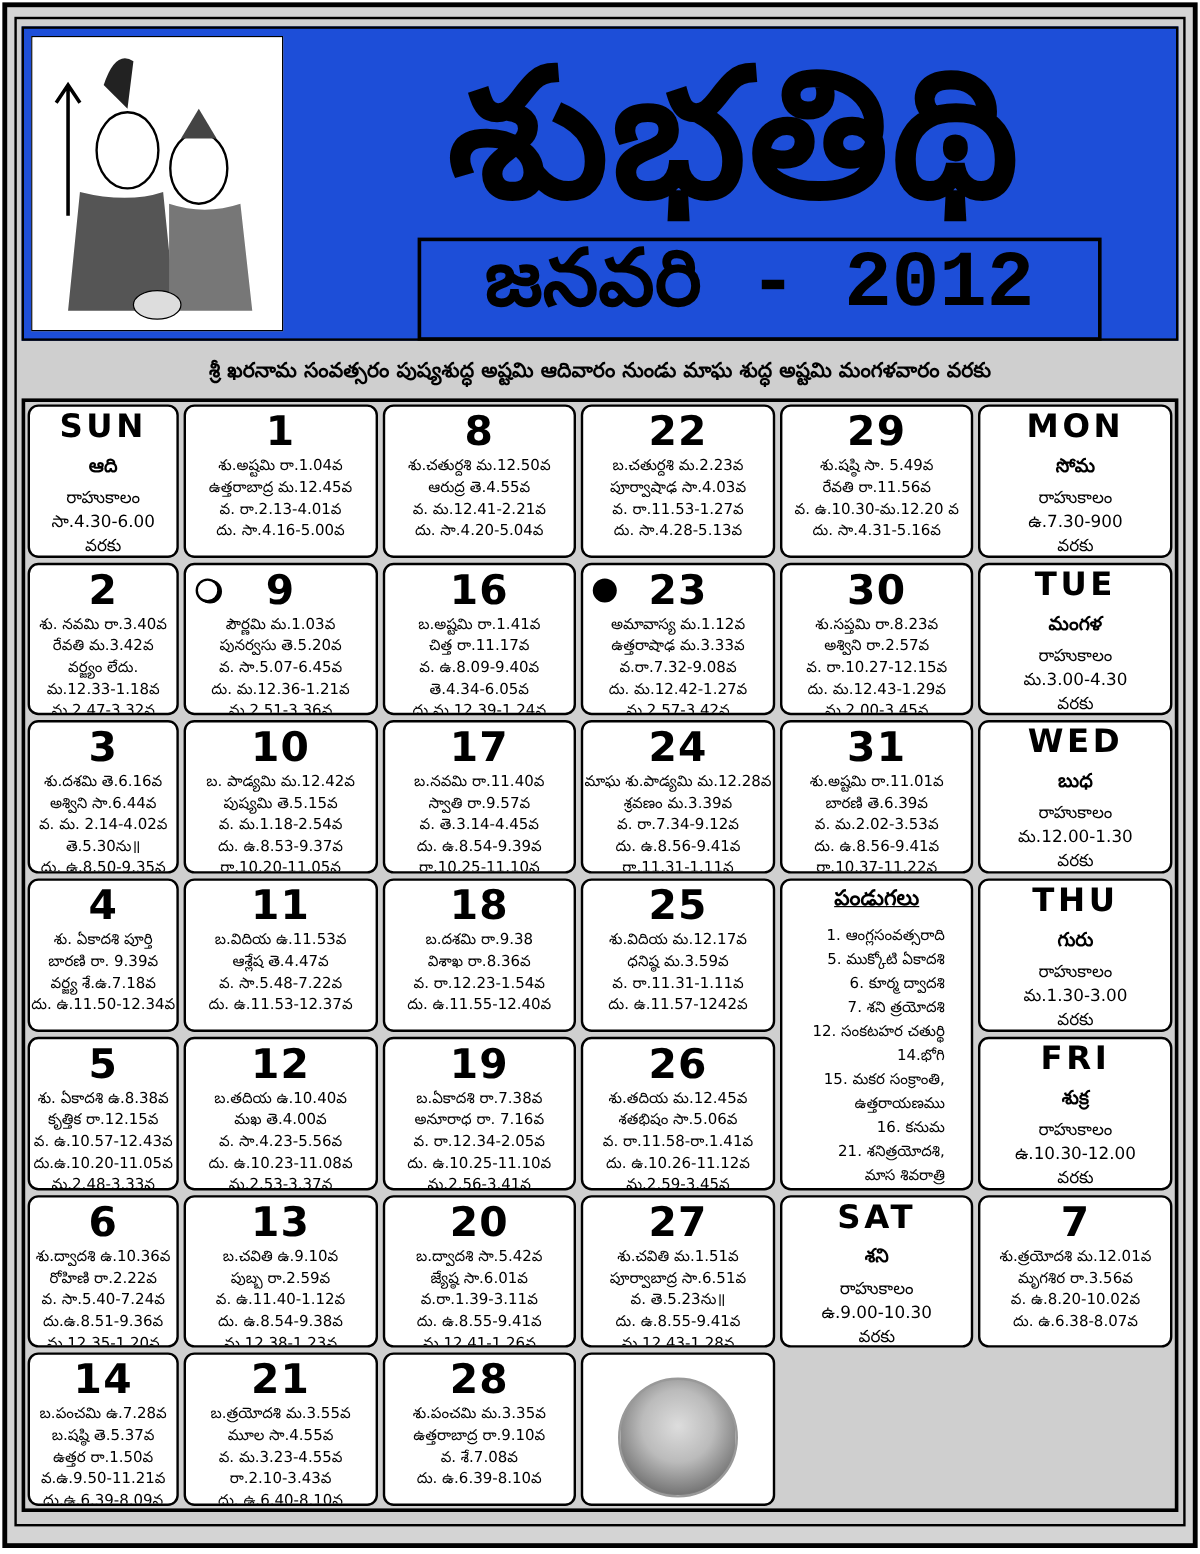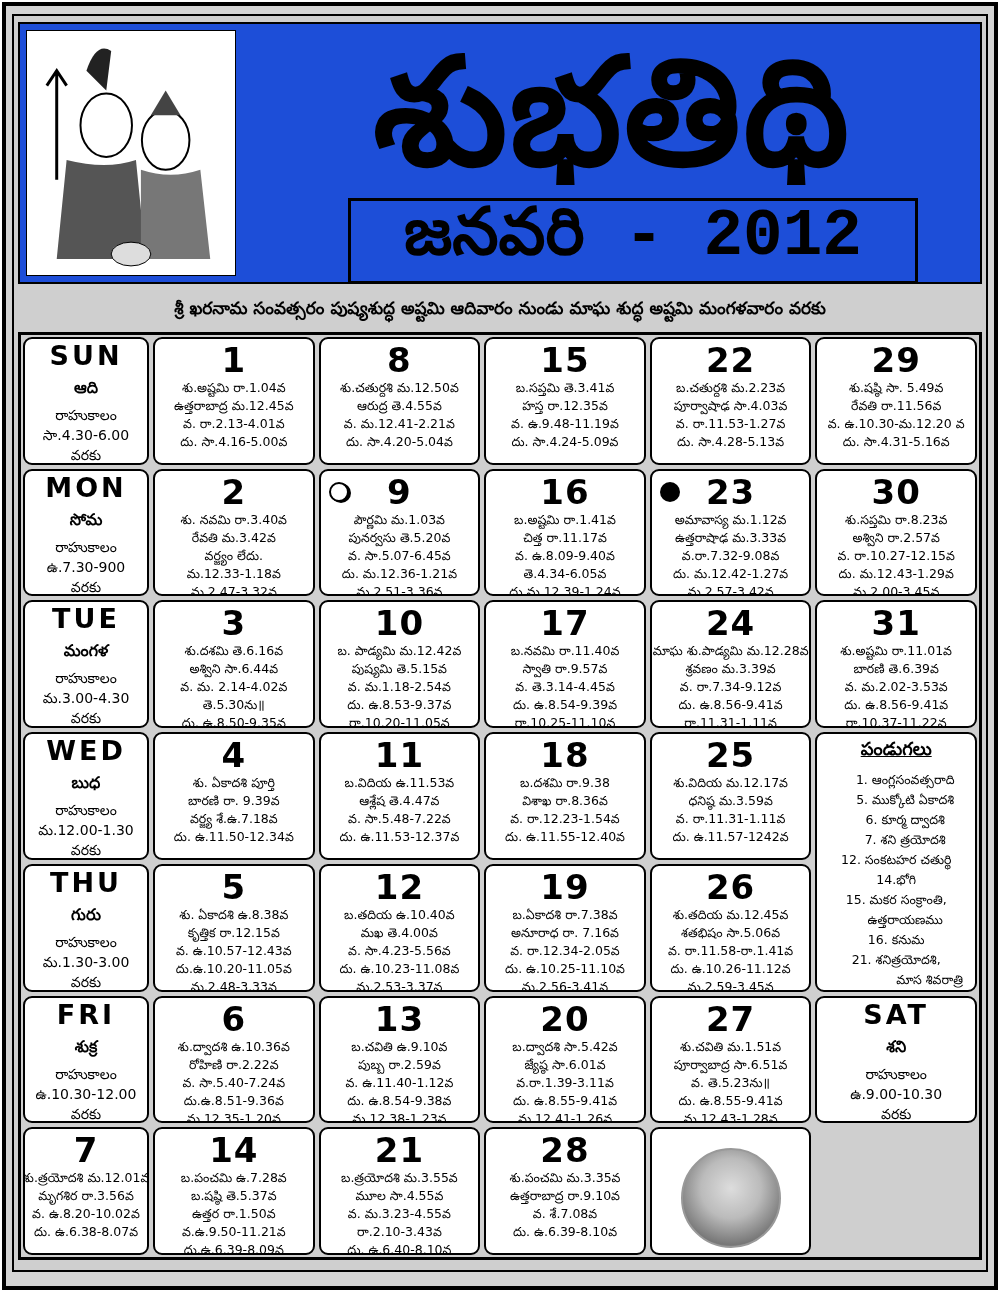--- a/index.html
+++ b/index.html
@@ -17,21 +17,21 @@
   .cell { background: #fff; border: 2px solid #000; border-radius: 9px; display: flex; flex-direction: column; align-items: center; justify-content: flex-start; text-align: center; padding-top: 2px; overflow: hidden; }
   .day-en { font-size: 27px; font-weight: 900; letter-spacing: 3px; line-height: 30px; font-family: "DejaVu Sans", sans-serif; }
   .day-te { font-size: 16px; font-weight: 900; line-height: 34px; }
   .rahu-label, .rahu-time, .rahu-suffix { font-size: 14px; line-height: 20px; }
   .date-head { display: flex; align-items: center; justify-content: center; position: relative; width: 100%; height: 38px; }
   .date-num { font-size: 34px; font-weight: 900; line-height: 38px; font-family: "DejaVu Sans", sans-serif; letter-spacing: 1px; }
   .moon { position: absolute; left: 8px; top: 9px; width: 20px; height: 20px; border-radius: 50%; }
   .moon.full { border: 2px solid #000; background: #fff; box-shadow: 2px 1px 0 #000; }
   .moon.new { background: #000; }
   .line { font-size: 12.5px; line-height: 18px; white-space: nowrap; }
-  .fest-cell { grid-row: span 2; align-items: center; padding: 4px 12px; }
+  .fest-cell { grid-row: span 2; align-items: flex-end; padding: 4px 22px; }
   .fest-title { align-self: center; font-size: 18px; font-weight: 900; text-decoration: underline; margin-bottom: 6px; }
   .fest-item { font-size: 12.5px; line-height: 20px; white-space: nowrap; text-align: left; }
   .fest-item.indent { padding-left: 18px; }
   .fest-item.right { align-self: flex-end; }
   .sun-img { align-items: center; justify-content: center; }
   .sun-circle { width: 100px; height: 100px; border-radius: 50%; border: 2px solid #999; background: radial-gradient(circle at 50% 40%, #ddd 0, #bbb 40%, #777 75%, #ccc 100%); margin-top: 12px; }
 </style>
 </head>
 <body>
 
@@ -81,29 +81,20 @@
             <div class="date-head">
               <div class="date-num">8</div>
             </div>
           <div class="line">శు.చతుర్దశి మ.12.50వ</div>
             <div class="line">ఆరుద్ర తె.4.55వ</div>
             <div class="line">వ. మ.12.41-2.21వ</div>
             <div class="line">దు. సా.4.20-5.04వ</div>
           </div>
         <div class="cell">
             <div class="date-head">
-              <div class="date-num">15</div>
-            </div>
-          <div class="line">బ.సప్తమి తె.3.41వ</div>
-            <div class="line">హస్త రా.12.35వ</div>
-            <div class="line">వ. ఉ.9.48-11.19వ</div>
-            <div class="line">దు. సా.4.24-5.09వ</div>
-          </div>
-        <div class="cell">
-            <div class="date-head">
               <div class="date-num">22</div>
             </div>
           <div class="line">బ.చతుర్దశి మ.2.23వ</div>
             <div class="line">పూర్వాషాఢ సా.4.03వ</div>
             <div class="line">వ. రా.11.53-1.27వ</div>
             <div class="line">దు. సా.4.28-5.13వ</div>
           </div>
         <div class="cell">
             <div class="date-head">
               <div class="date-num">29</div>

